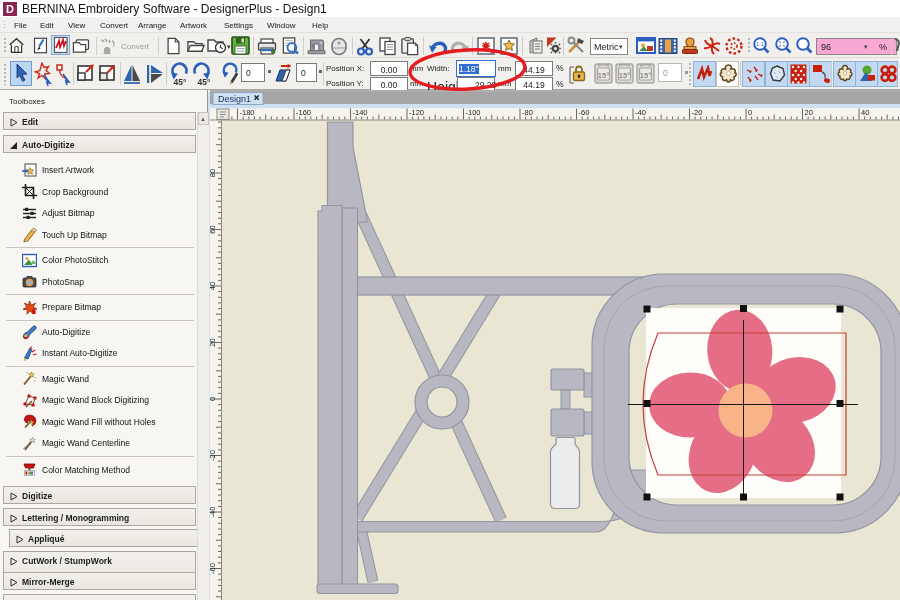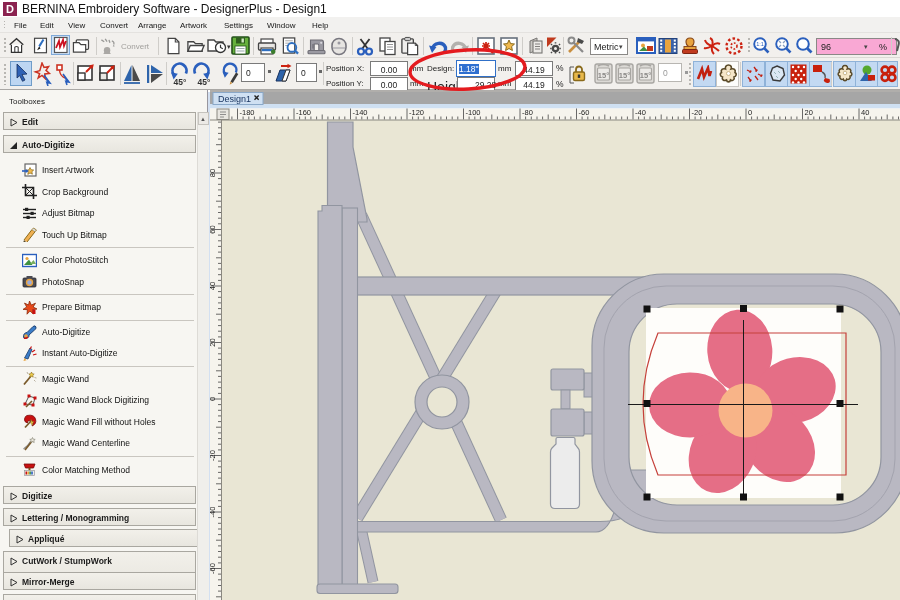--- a/index.html
+++ b/index.html
@@ -54,21 +54,21 @@
 <div class="abs" style="left:268px;top:70px;width:3px;height:3px;background:#666;"></div>
 <div class="abs" style="left:296px;top:63px;width:21px;height:19px;background:#fff;border:1px solid #7a7a7a;font-size:8.5px;color:#222;padding:4px 0 0 4px;">0</div>
 <div class="abs" style="left:319px;top:70px;width:3px;height:3px;background:#666;"></div>
 <div class="abs" style="left:323px;top:62px;width:1px;height:23px;background:#cfcdc9;"></div>
 <div class="abs" style="left:326px;top:63.5px;font-size:8px;color:#222;">Position X:</div>
 <div class="abs" style="left:326px;top:79px;font-size:8px;color:#222;">Position Y:</div>
 <div class="abs" style="left:370px;top:61px;width:38px;height:14.5px;background:#fff;border:1px solid #7a7a7a;font-size:8.5px;color:#222;text-align:center;padding-top:2.5px;">0.00</div>
 <div class="abs" style="left:370px;top:76.5px;width:38px;height:14.5px;background:#fff;border:1px solid #7a7a7a;font-size:8.5px;color:#222;text-align:center;padding-top:2.5px;">0.00</div>
 <div class="abs" style="left:410px;top:63.5px;font-size:8px;color:#222;">mm</div>
 <div class="abs" style="left:410px;top:79px;font-size:8px;color:#222;">mm</div>
-<div class="abs" style="left:427px;top:63.5px;font-size:8px;color:#222;">Design:</div>
+<div class="abs" style="left:427px;top:63.5px;font-size:8px;color:#222;">Width:</div>
 <div class="abs" style="left:427px;top:79px;font-size:14px;color:#222;">Height:</div>
 <div class="abs" style="left:456px;top:60px;width:40px;height:16.5px;background:#fff;border:1.5px solid #3070c8;font-size:8.5px;padding:2.5px 0 0 2px;"><span style="background:#2e6fd0;color:#fff;">1.18"</span></div>
 <div class="abs" style="left:457px;top:76.5px;width:38px;height:14.5px;background:#fff;border:1px solid #7a7a7a;font-size:8.5px;color:#222;text-align:left;padding-top:2.5px;padding-left:17px;">29.28</div>
 <div class="abs" style="left:498px;top:63.5px;font-size:8px;color:#222;">mm</div>
 <div class="abs" style="left:498px;top:79px;font-size:8px;color:#222;">mm</div>
 <div class="abs" style="left:515px;top:61px;width:38px;height:14.5px;background:#fff;border:1px solid #7a7a7a;font-size:8.5px;color:#222;text-align:center;padding-top:2.5px;">44.19</div>
 <div class="abs" style="left:515px;top:76.5px;width:38px;height:14.5px;background:#fff;border:1px solid #7a7a7a;font-size:8.5px;color:#222;text-align:center;padding-top:2.5px;">44.19</div>
 <div class="abs" style="left:556px;top:63px;font-size:8.5px;color:#222;">%</div>
 <div class="abs" style="left:556px;top:78.5px;font-size:8.5px;color:#222;">%</div>
 <div class="abs" style="left:658px;top:63px;width:24px;height:19px;background:#fff;border:1px solid #b8b6b2;font-size:8.5px;color:#999;padding:4px 0 0 4px;">0</div>

